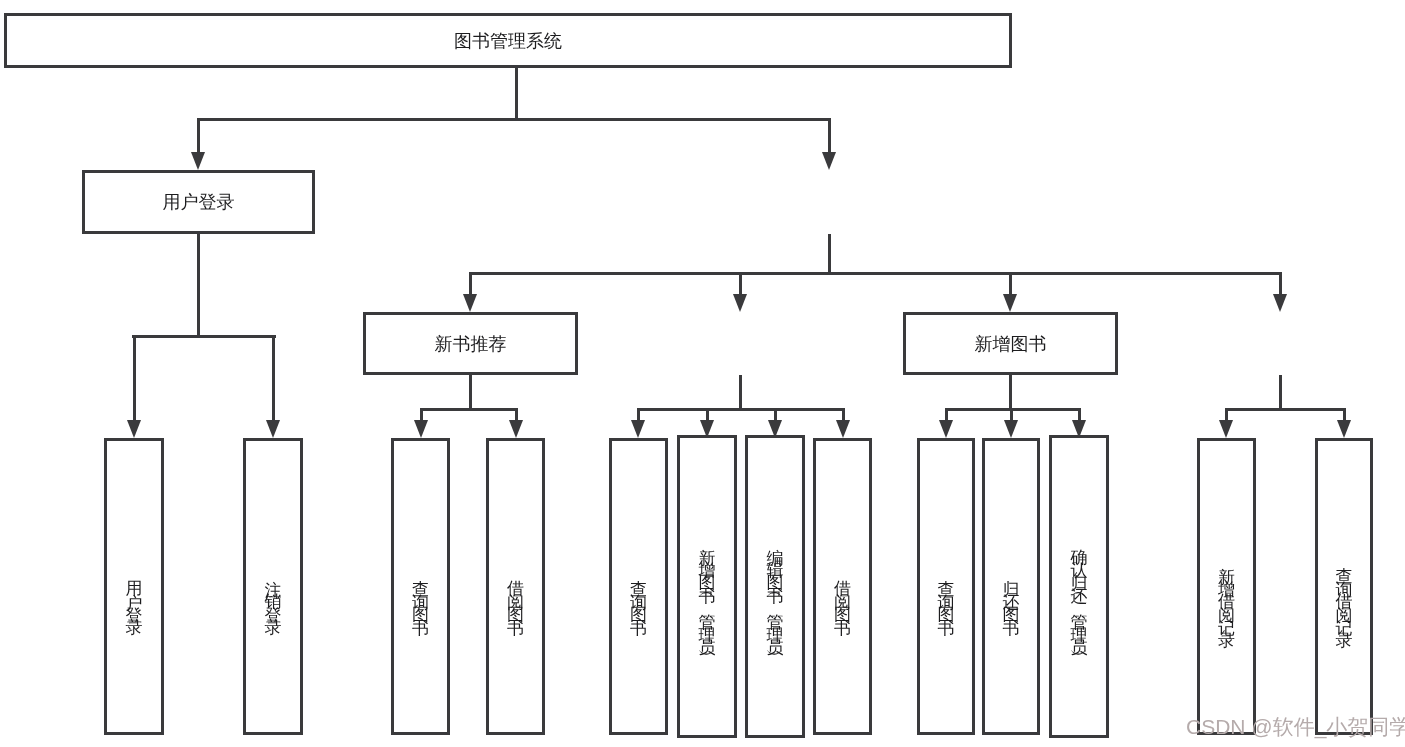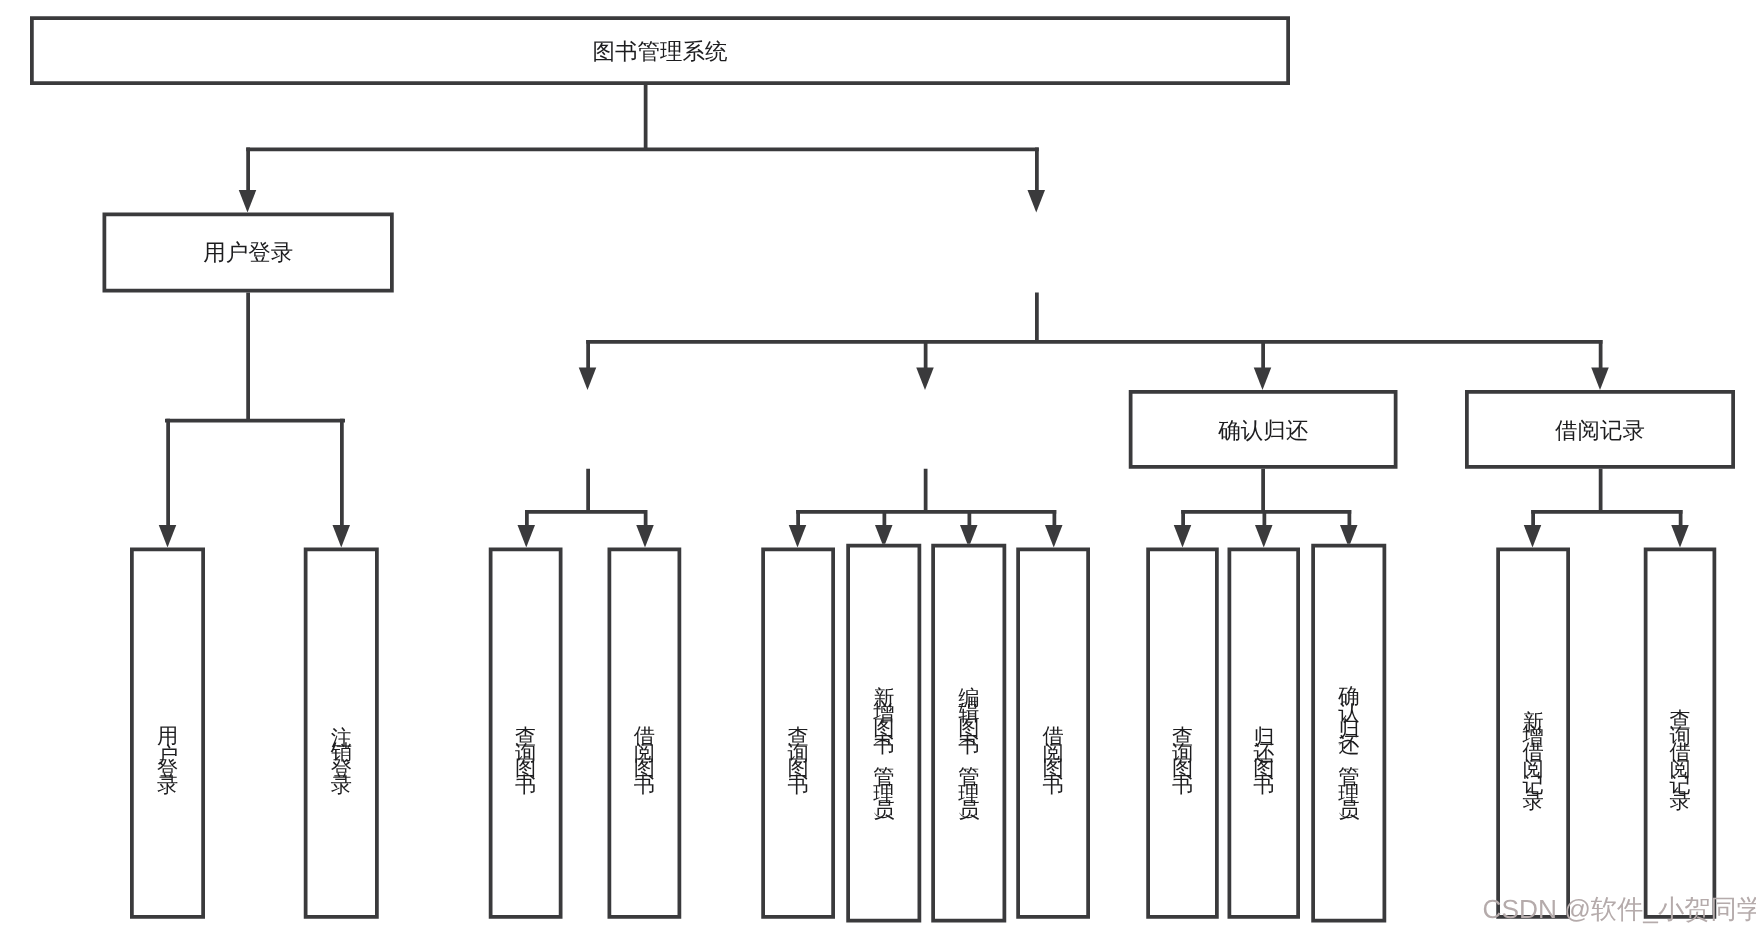--- a/index.html
+++ b/index.html
@@ -15,21 +15,21 @@
   .ah{position:absolute;width:0;height:0;border-left:7px solid transparent;
       border-right:7px solid transparent;border-top:18px solid #3a3a3c;}
   .wm{position:absolute;left:1186px;top:713px;font-size:21px;color:#b5abab;
       white-space:nowrap;z-index:9;}
 </style>
 </head>
 <body>
 
 <div class="stage">
 
-  <div class="box" style="left:24px;top:13px;width:1008px;height:55px">
+  <div class="box" style="left:4px;top:13px;width:1008px;height:55px">
     <span class="lbl">图书管理系统</span>
   </div>
 
   <div class="vl" style="left:515px;top:68px;height:52px"></div>
   <div class="hl" style="left:197px;top:118px;width:634px"></div>
   <div class="vl" style="left:197px;top:118px;height:36px"></div>
   <div class="ah" style="left:191px;top:152px"></div>
   <div class="vl" style="left:828px;top:118px;height:36px"></div>
   <div class="ah" style="left:822px;top:152px"></div>
 
@@ -48,25 +48,25 @@
   <div class="hl" style="left:469px;top:272px;width:813px"></div>
   <div class="vl" style="left:469px;top:272px;height:24px"></div>
   <div class="ah" style="left:463px;top:294px"></div>
   <div class="vl" style="left:739px;top:272px;height:24px"></div>
   <div class="ah" style="left:733px;top:294px"></div>
   <div class="vl" style="left:1009px;top:272px;height:24px"></div>
   <div class="ah" style="left:1003px;top:294px"></div>
   <div class="vl" style="left:1279px;top:272px;height:24px"></div>
   <div class="ah" style="left:1273px;top:294px"></div>
 
+  <div class="box" style="left:363px;top:312px;width:215px;height:63px">
+    <span class="lbl">新书推荐</span>
+  </div>
   <div class="box" style="left:903px;top:312px;width:215px;height:63px">
-    <span class="lbl">确认归还</span>
-  </div>
-  <div class="box" style="left:1172px;top:312px;width:216px;height:63px">
-    <span class="lbl">借阅记录</span>
+    <span class="lbl">新增图书</span>
   </div>
 
   <div class="vl" style="left:469px;top:375px;height:35px"></div>
   <div class="hl" style="left:420px;top:408px;width:97px"></div>
   <div class="vl" style="left:420px;top:408px;height:13px"></div>
   <div class="ah" style="left:414px;top:420px"></div>
   <div class="vl" style="left:515px;top:408px;height:13px"></div>
   <div class="ah" style="left:509px;top:420px"></div>
 
   <div class="vl" style="left:739px;top:375px;height:35px"></div>

